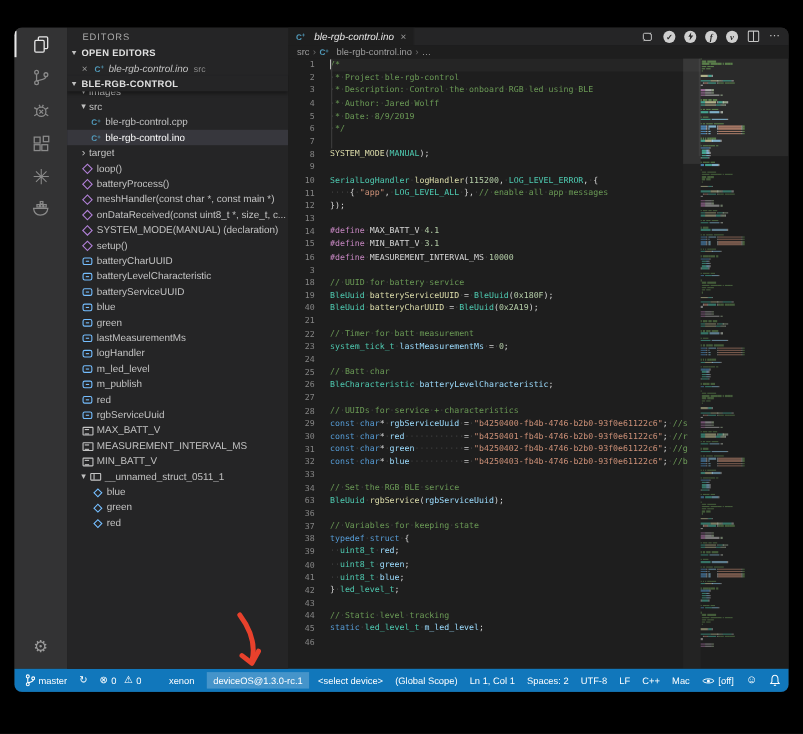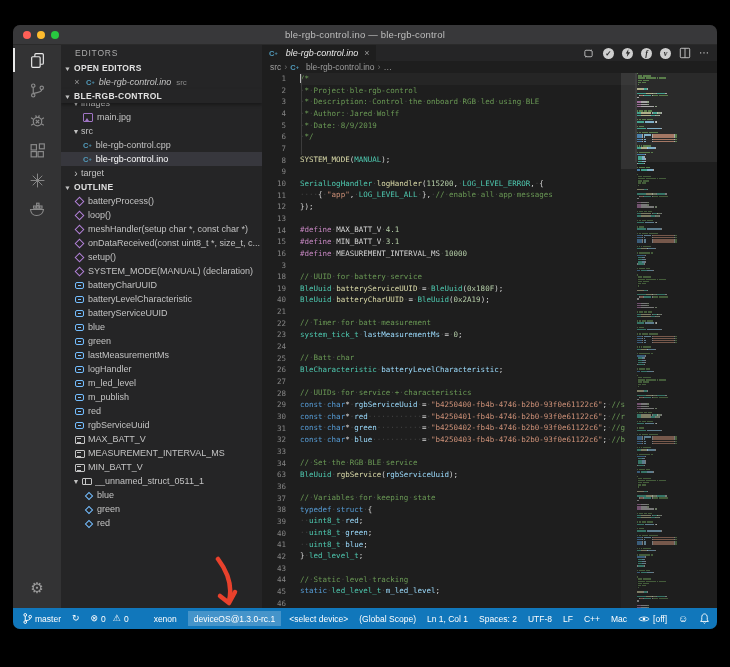--- a/index.html
+++ b/index.html
@@ -87,28 +87,20 @@
   .st.hl{background:rgba(255,255,255,.22);padding:2.5px 6px;margin-right:8px}
   .glyph{font-size:9px;line-height:1}
   
   .arrow{position:absolute;left:197px;top:531px;width:32px;height:56px;pointer-events:none;z-index:5}
 </style>
 </head>
 <body>
 
 <div class="window">
 
-  <div class="titlebar">
-    <div class="lights">
-      <span class="light" id="light-close" style="background: rgb(255, 95, 87);"></span>
-      <span class="light" id="light-min" style="background: rgb(254, 188, 46);"></span>
-      <span class="light" id="light-zoom" style="background: rgb(40, 200, 64);"></span>
-    </div>
-    <div class="title">ble-rgb-control.ino — ble-rgb-control</div>
-  </div>
 
   <div class="main">
     <div class="activitybar" id="activitybar">
         <div class="ab-item active">
           <svg width="17" height="17" viewBox="0 0 16 16" fill="none" stroke="currentColor" stroke-width="1.1">
             <rect x="5.5" y="1.5" width="8" height="10" rx="1"></rect>
             <rect x="2.5" y="4.5" width="8" height="10" rx="1" fill="#333334"></rect>
           </svg>
         </div>
         <div class="ab-item">
@@ -171,78 +163,69 @@
         <span class="chev">▼</span>
         <span>BLE-RGB-CONTROL</span>
       </div>
       <div id="project-tree">
           <div class="clipwrap">
             <div class="row" style="padding-left: 10px;">
               <span class="chev">▼</span>
               <span class="lbl">images</span>
             </div>
           </div>
-          <div class="row" style="padding-left: 19px;">
-            <span class="chev" style="width: 3px;"></span>
-            <span class="fi fi-img"></span>
-            <span class="lbl">main.jpg</span>
-          </div>
           <div class="row" style="padding-left: 10px;">
             <span class="chev">▼</span>
             <span class="lbl">src</span>
           </div>
           <div class="row" style="padding-left: 19px;">
             <span class="chev" style="width: 3px;"></span>
             <span class="fi fi-c">C<b>+</b></span>
             <span class="lbl">ble-rgb-control.cpp</span>
           </div>
           <div class="row sel" style="padding-left: 19px;">
             <span class="chev" style="width: 3px;"></span>
             <span class="fi fi-c">C<b>+</b></span>
             <span class="lbl">ble-rgb-control.ino</span>
           </div>
           <div class="row" style="padding-left: 10px;">
             <span class="chev" style="font-size: 10px; transform: none;">›</span>
             <span class="lbl">target</span>
           </div>
         </div>
-      <div class="sec">
-        <span class="chev">▼</span>
-        <span>OUTLINE</span>
-      </div>
       <div id="outline-tree">
+          <div class="row" style="padding-left: 10px;">
+            <span class="chev" style="width: 3px;"></span>
+            <span class="oi oi-method"></span>
+            <span class="lbl">loop()</span>
+          </div>
           <div class="row" style="padding-left: 10px;">
             <span class="chev" style="width: 3px;"></span>
             <span class="oi oi-method"></span>
             <span class="lbl">batteryProcess()</span>
           </div>
           <div class="row" style="padding-left: 10px;">
             <span class="chev" style="width: 3px;"></span>
             <span class="oi oi-method"></span>
-            <span class="lbl">loop()</span>
-          </div>
-          <div class="row" style="padding-left: 10px;">
-            <span class="chev" style="width: 3px;"></span>
-            <span class="oi oi-method"></span>
-            <span class="lbl">meshHandler(setup char *, const char *)</span>
+            <span class="lbl">meshHandler(const char *, const main *)</span>
           </div>
           <div class="row" style="padding-left: 10px;">
             <span class="chev" style="width: 3px;"></span>
             <span class="oi oi-method"></span>
             <span class="lbl">onDataReceived(const uint8_t *, size_t, c...</span>
           </div>
           <div class="row" style="padding-left: 10px;">
             <span class="chev" style="width: 3px;"></span>
             <span class="oi oi-method"></span>
+            <span class="lbl">SYSTEM_MODE(MANUAL) (declaration)</span>
+          </div>
+          <div class="row" style="padding-left: 10px;">
+            <span class="chev" style="width: 3px;"></span>
+            <span class="oi oi-method"></span>
             <span class="lbl">setup()</span>
-          </div>
-          <div class="row" style="padding-left: 10px;">
-            <span class="chev" style="width: 3px;"></span>
-            <span class="oi oi-method"></span>
-            <span class="lbl">SYSTEM_MODE(MANUAL) (declaration)</span>
           </div>
           <div class="row" style="padding-left: 10px;">
             <span class="chev" style="width: 3px;"></span>
             <span class="oi oi-variable"></span>
             <span class="lbl">batteryCharUUID</span>
           </div>
           <div class="row" style="padding-left: 10px;">
             <span class="chev" style="width: 3px;"></span>
             <span class="oi oi-variable"></span>
             <span class="lbl">batteryLevelCharacteristic</span>

